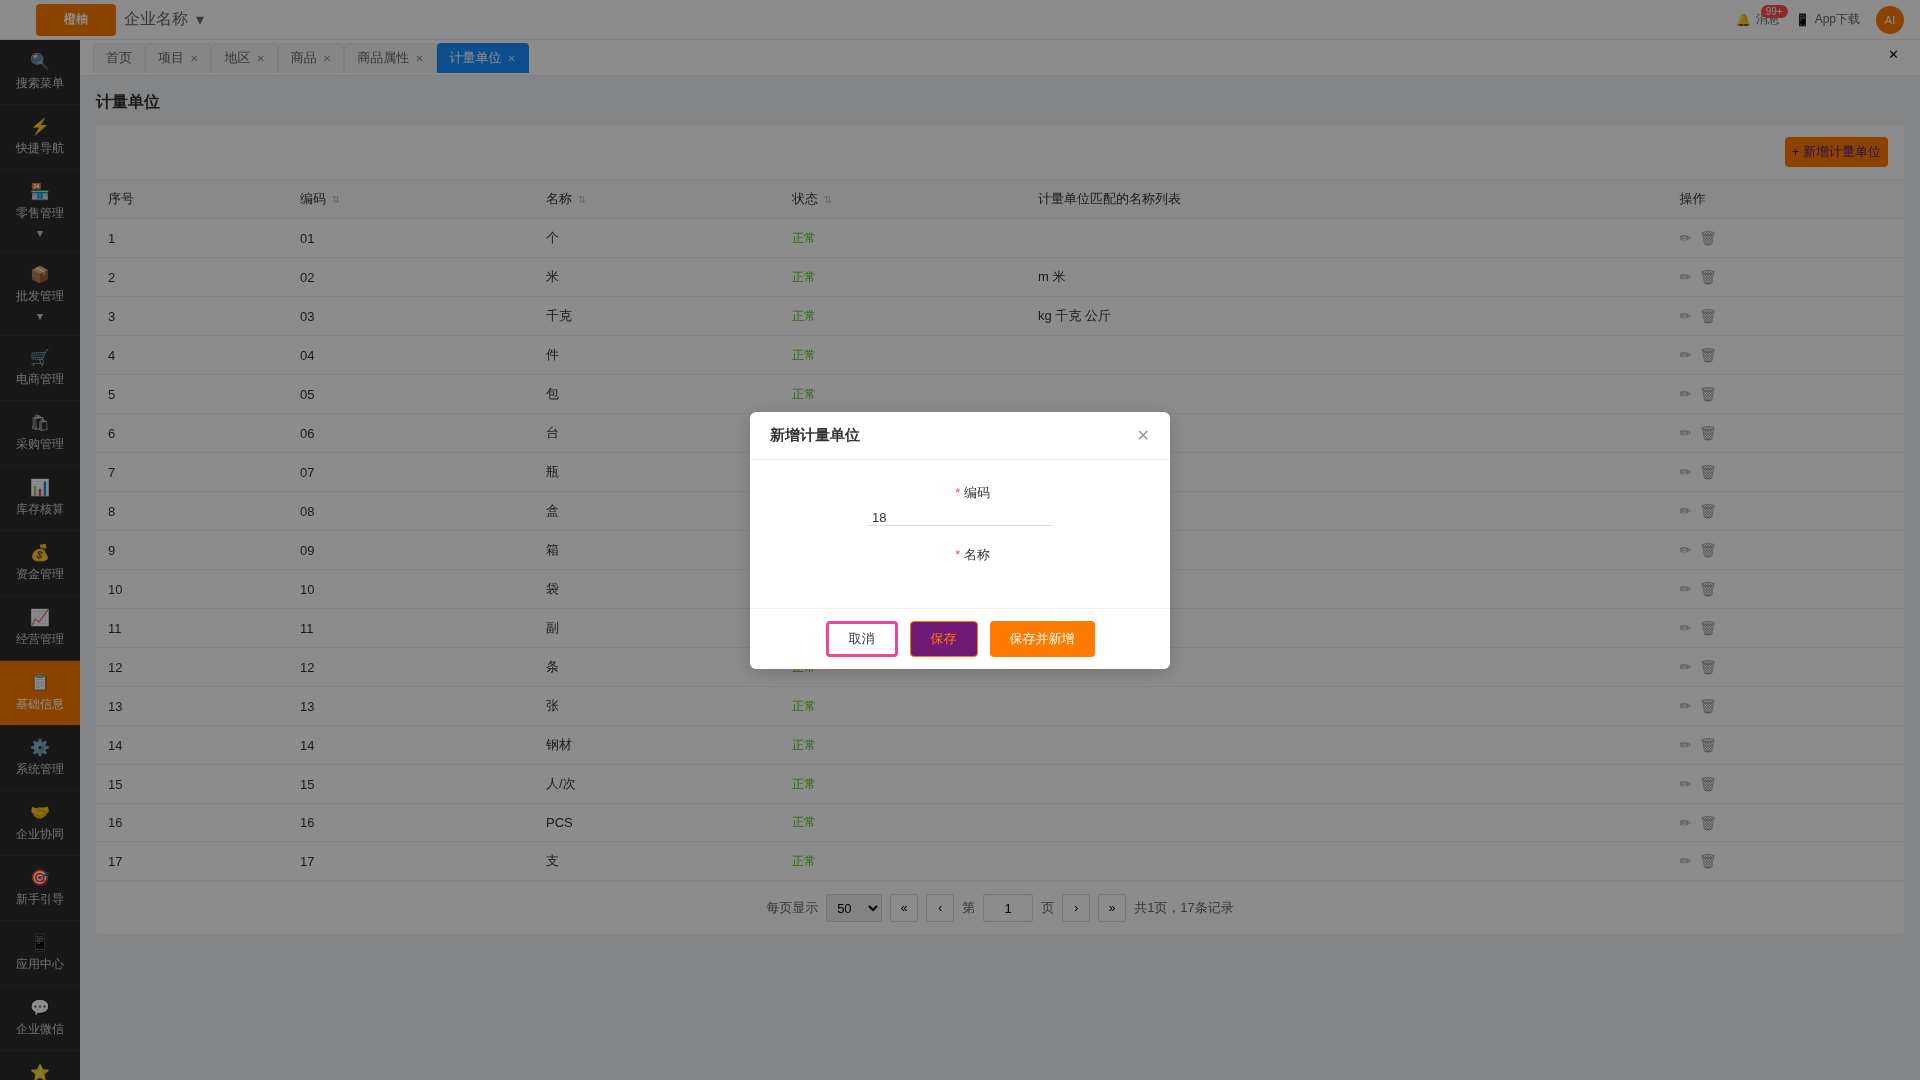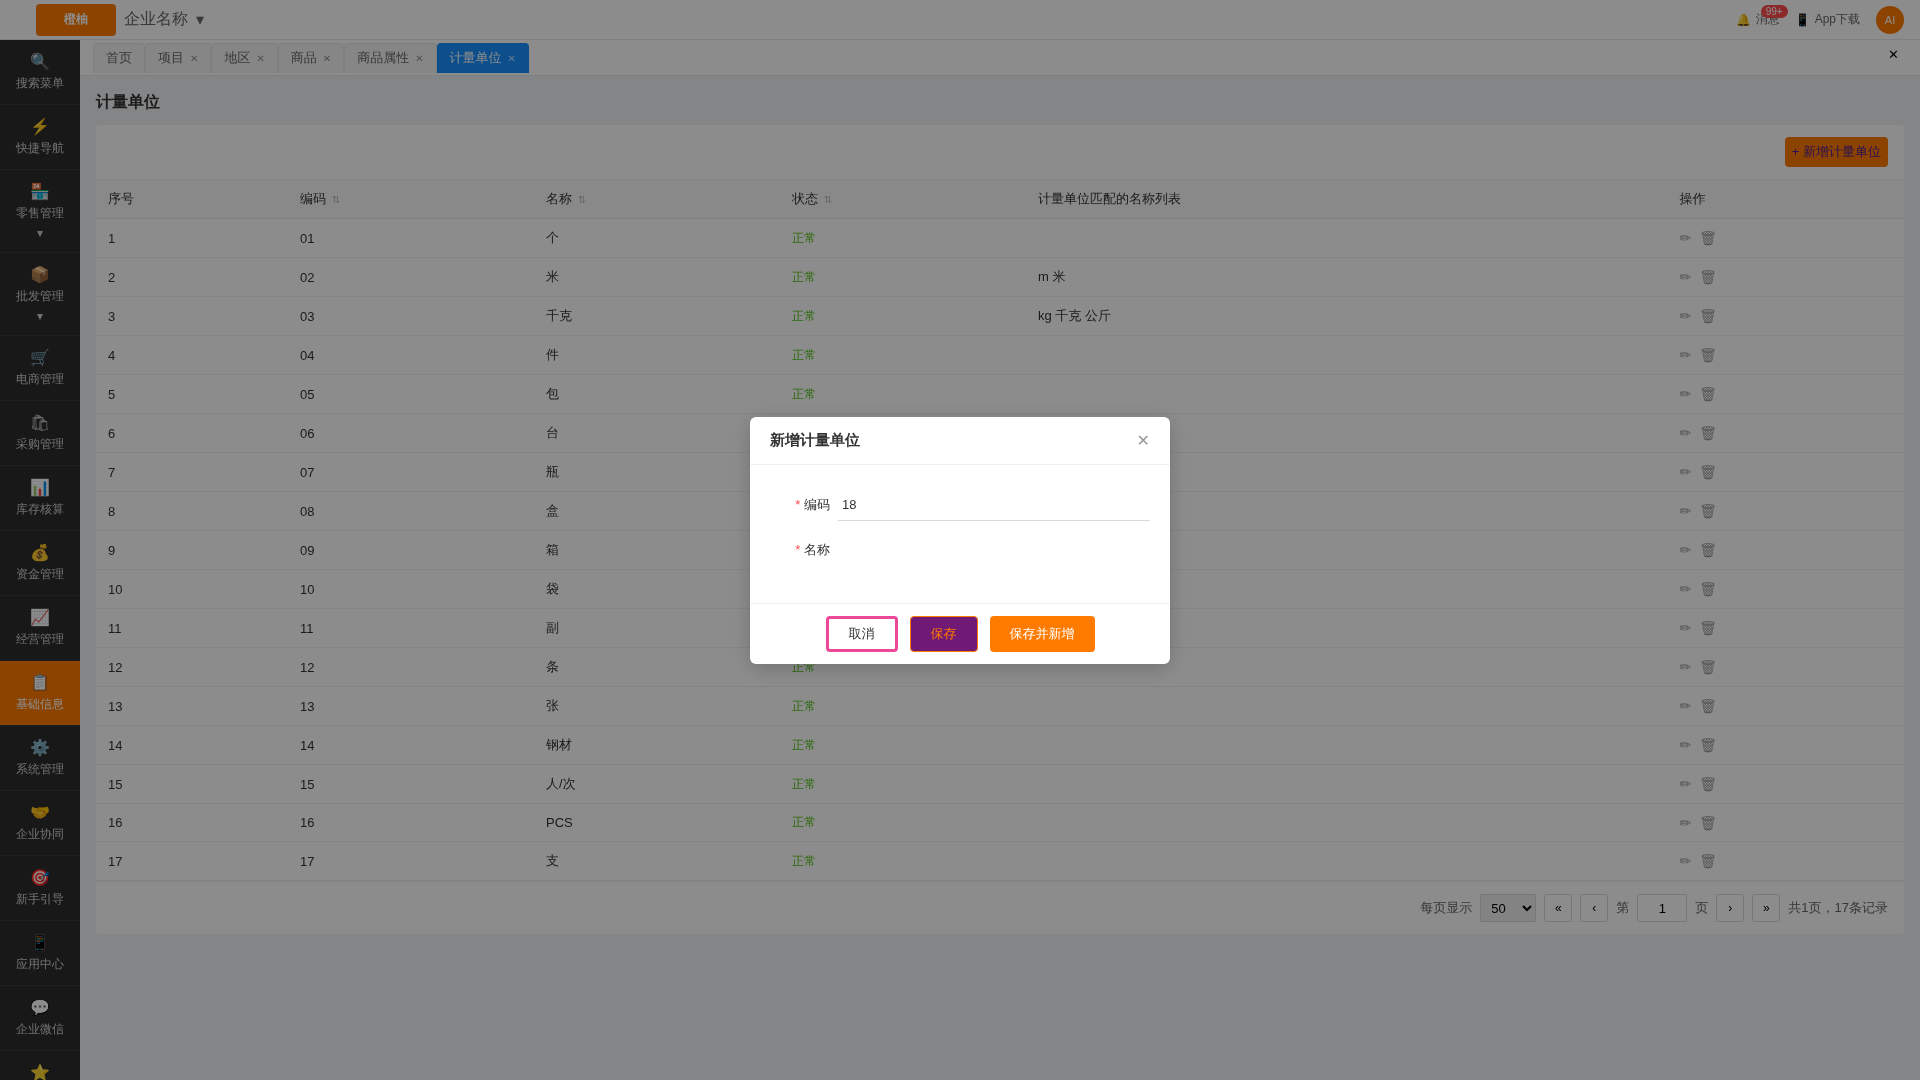--- a/index.html
+++ b/index.html
@@ -228,21 +228,21 @@
     .action-icon {
       color: #999;
       cursor: pointer;
       font-size: 14px;
     }
 
     
     .pagination {
       display: flex;
       align-items: center;
-      justify-content: flex-end;
+      justify-content: center;
       padding: 12px 16px;
       gap: 8px;
       background: #fff;
       border-top: 1px solid #f0f0f0;
       font-size: 13px;
       color: #666;
     }
     .page-btn {
       width: 28px;
       height: 28px;
@@ -308,20 +308,21 @@
       font-size: 16px;
     }
     .modal-body {
       padding: 24px 20px;
     }
     .form-row {
       display: flex;
       align-items: center;
       margin-bottom: 20px;
       gap: 8px;
+      flex-direction: column;
     }
     .form-label {
       width: 60px;
       text-align: right;
       color: #333;
       font-size: 13px;
       flex-shrink: 0;
     }
     .form-input {
       flex: 1;

